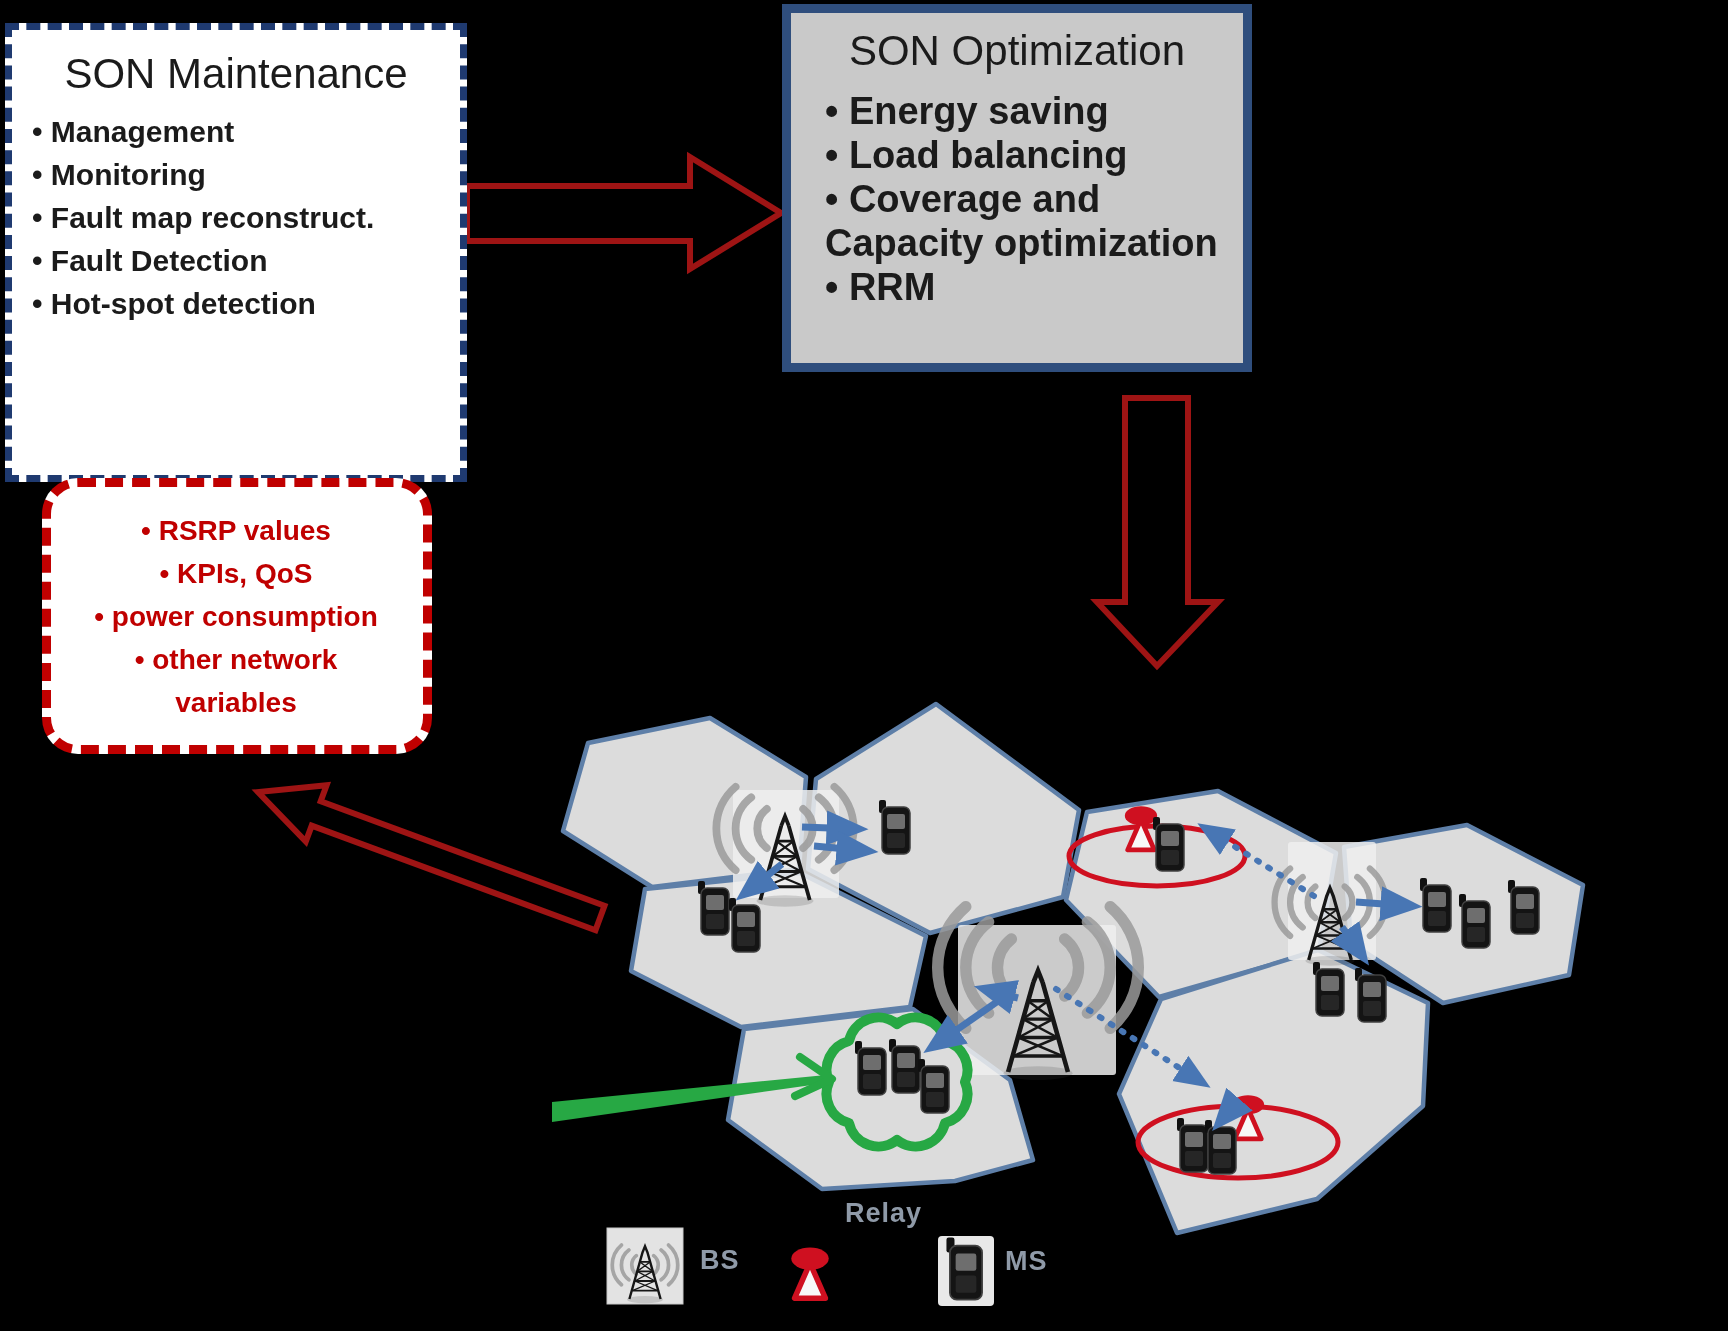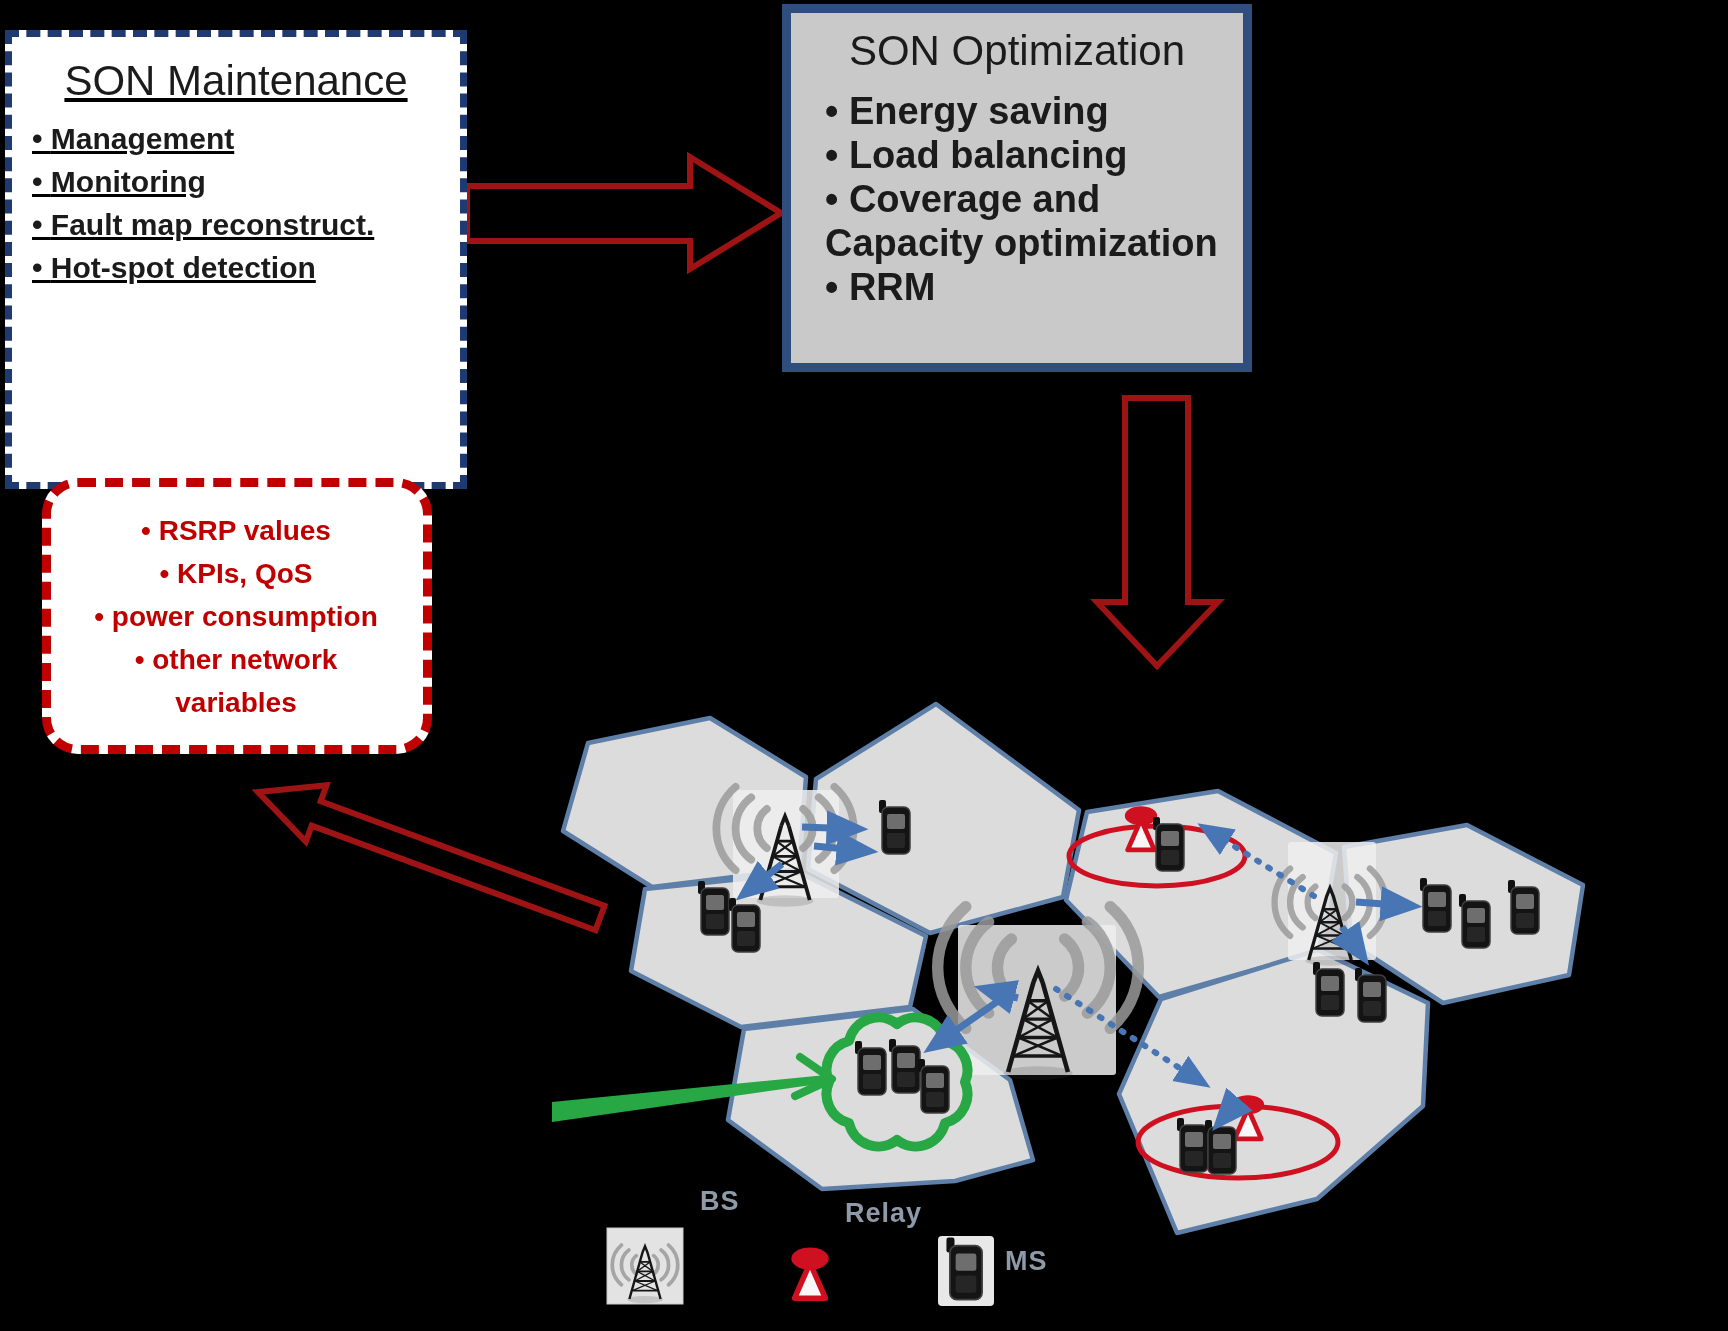--- a/index.html
+++ b/index.html
@@ -35,33 +35,33 @@
   .red-ellipse{fill:none;stroke:var(--relay-red);stroke-width:5;}
   .cloud{fill:var(--hex-fill);stroke:var(--green-accent);stroke-width:10;stroke-linejoin:round;}
   .green-shaft{fill:var(--green-accent);}
   .green-head{stroke:var(--green-accent);stroke-width:8;fill:none;stroke-linecap:round;stroke-linejoin:round;}
 
   .panel{position:absolute;box-sizing:border-box;background:var(--box-bg);}
   .panel h2{color:var(--text-dark);font-weight:400;text-align:center;}
   .panel ul{list-style:none;color:var(--text-dark);font-weight:700;margin:0;}
   .panel li::before{content:"\2022\00a0";}
 
-  #maintenance-box{left:5px;top:30px;width:462px;height:459px;border:7px dashed var(--maintenance-border);text-decoration:underline;}
+  #maintenance-box{left:5px;top:23px;width:462px;height:459px;border:7px dashed var(--maintenance-border);}
   #maintenance-box h2{font-size:42px;margin:20px 6px 12px;}
   #maintenance-box ul{padding:0 8px 0 20px;font-size:30px;line-height:43px;}
 
   #optimization-box{left:782px;top:4px;width:470px;height:368px;background:var(--optimization-bg);border:9px solid var(--optimization-border);}
   #optimization-box h2{font-size:42px;margin:14px 6px 14px;}
   #optimization-box ul{padding:0 8px 0 34px;font-size:38px;line-height:44px;}
 
   #measurements-box{left:42px;top:478px;width:390px;height:276px;border:9px dashed var(--red-accent);border-radius:36px;}
   #measurements-box ul{margin-top:22px;padding:0 14px 0 26px;color:var(--red-accent);font-size:28px;line-height:43px;max-width:318px;text-align:center;}
 
   .legend-label{position:absolute;font-size:27px;font-weight:700;color:var(--legend-text);letter-spacing:1px;}
-  #legend-bs-label{left:700px;top:1186px;}
+  #legend-bs-label{left:700px;top:1245px;}
   #legend-relay-label{left:845px;top:1180px;margin-top:18px;}
   #legend-ms-label{left:1005px;top:1246px;}
 </style>
 </head>
 <body>
 
 <div id="stage">
 
   <svg id="diagram-svg" width="1728" height="1331" viewBox="0 0 1728 1331">
     <defs>
@@ -184,20 +184,21 @@
       <use href="#phone" transform="translate(966,1272) scale(1.15)"></use>
     </g>
   </svg>
 
   <div class="panel" id="maintenance-box">
     <h2>SON Maintenance</h2>
     <ul>
       <li>Management</li>
       <li>Monitoring</li>
       <li>Fault map reconstruct.</li>
+      <li>Fault Detection</li>
       <li>Hot-spot detection</li>
     </ul>
   </div>
 
   <div class="panel" id="optimization-box">
     <h2>SON Optimization</h2>
     <ul>
       <li>Energy saving</li>
       <li>Load balancing</li>
       <li>Coverage and Capacity optimization</li>

